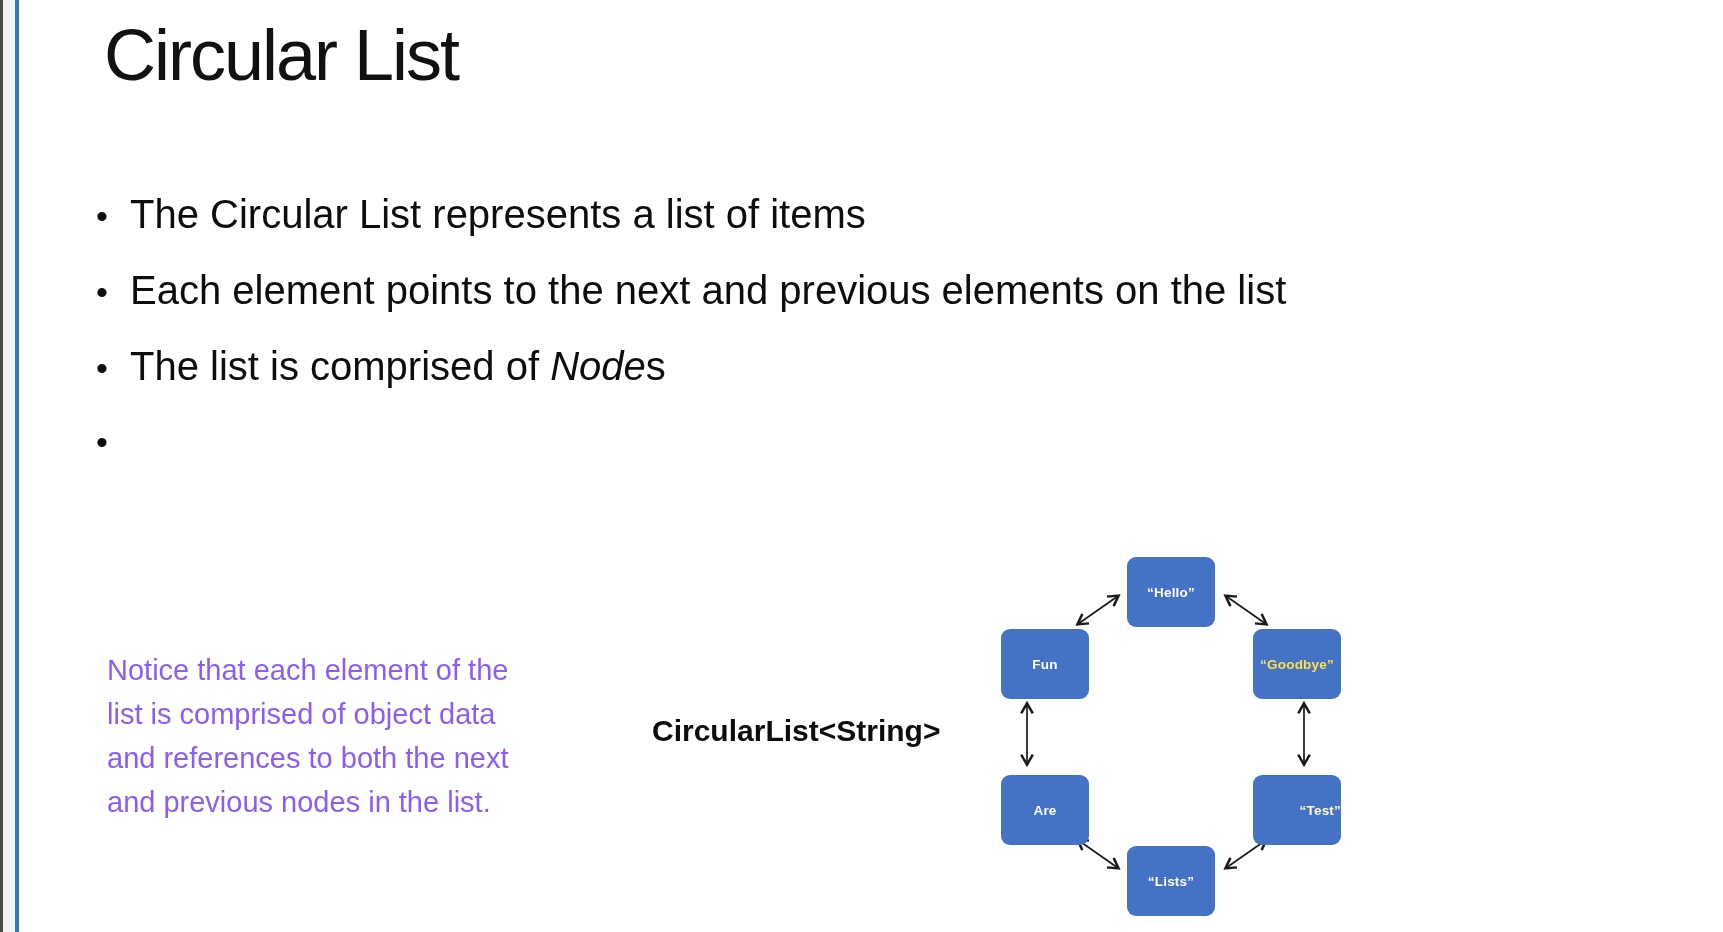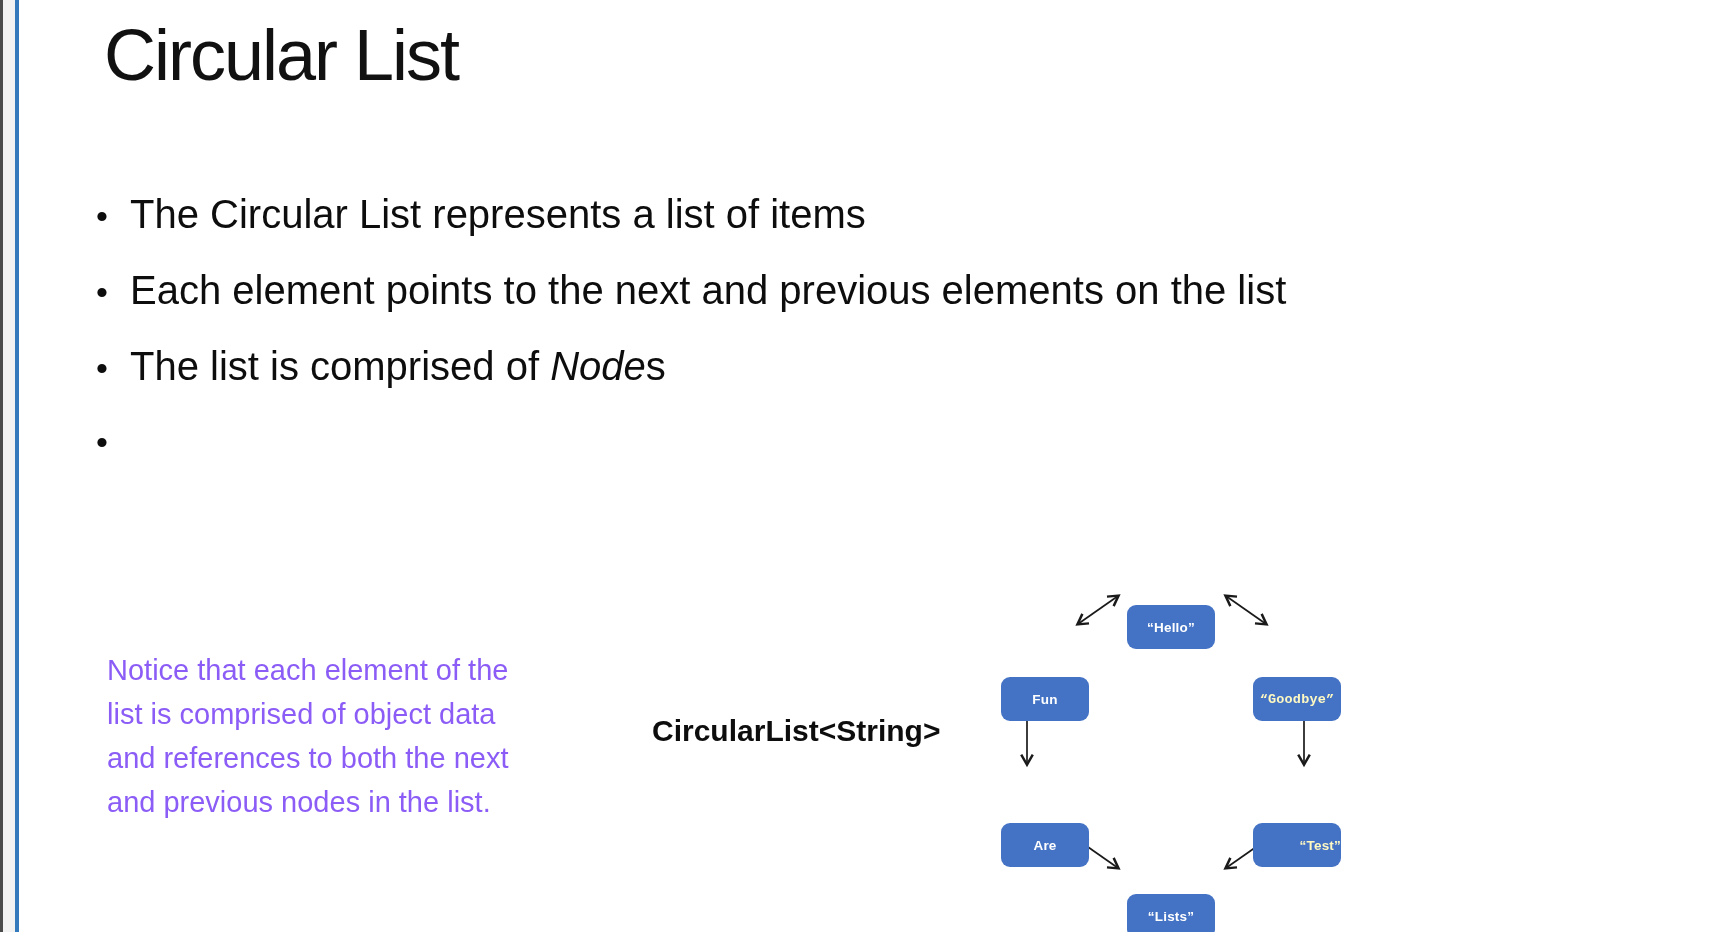--- a/index.html
+++ b/index.html
@@ -40,24 +40,24 @@
 
   .diagram-label {
     position: absolute; left: 652px; top: 714px;
     font-size: 30px; font-weight: 700; color: #0d0d0d; white-space: nowrap;
   }
 
   .diagram { position: absolute; left: 960px; top: 540px; width: 440px; height: 392px; }
   .diagram svg.arrows { position: absolute; inset: 0; }
 
   .node {
-    position: absolute; width: 88px; height: 44px;
+    position: absolute; width: 88px; height: 70px;
     background: #4472c4; border-radius: 9px;
     display: flex; align-items: center; justify-content: center;
-    color: #ffffff; font-size: 13.5px; font-weight: 600; letter-spacing: 0.2px; margin-top: 48px;
+    color: #ffffff; font-size: 13.5px; font-weight: 600; letter-spacing: 0.2px;
   }
   .node-hello   { left: 167px; top: 17px; }
   .node-fun     { left: 41px;  top: 89px; }
   .node-goodbye { left: 293px; top: 89px; }
   .node-are     { left: 41px;  top: 235px; }
   .node-test    { left: 293px; top: 235px; }
   .node-lists   { left: 167px; top: 306px; }
 </style>
 </head>
 <body>
@@ -111,21 +111,21 @@
       <line x1="118" y1="300" x2="158" y2="328" stroke="#1a1a1a" stroke-width="1.7" marker-start="url(#ah)" marker-end="url(#ah)"></line>
       <line x1="306" y1="300" x2="266" y2="328" stroke="#1a1a1a" stroke-width="1.7" marker-start="url(#ah)" marker-end="url(#ah)"></line>
     </svg>
 
     <div class="node node-hello" style="background: rgb(68, 114, 196); color: rgb(255, 255, 255);">
         <span>“Hello”</span>
       </div>
     <div class="node node-fun" style="background: rgb(68, 114, 196); color: rgb(255, 255, 255); text-align: center;">
         <span>Fun</span>
       </div>
-    <div class="node node-goodbye" style="background: rgb(68, 114, 196); color: #fef9c3; font-family: Liberation Mono, monospace;">
+    <div class="node node-goodbye" style="background: rgb(68, 114, 196); color: #fde047;">
         <span>“Goodbye”</span>
       </div>
     <div class="node node-are" style="background: rgb(68, 114, 196); color: rgb(255, 255, 255);">
         <span>Are</span>
       </div>
     <div class="node node-test" style="background: rgb(68, 114, 196); color: #fef9c3; justify-content: flex-end;">
         <span>“Test”</span>
       </div>
     <div class="node node-lists" style="background: rgb(68, 114, 196); color: rgb(255, 255, 255);">
         <span>“Lists”</span>

